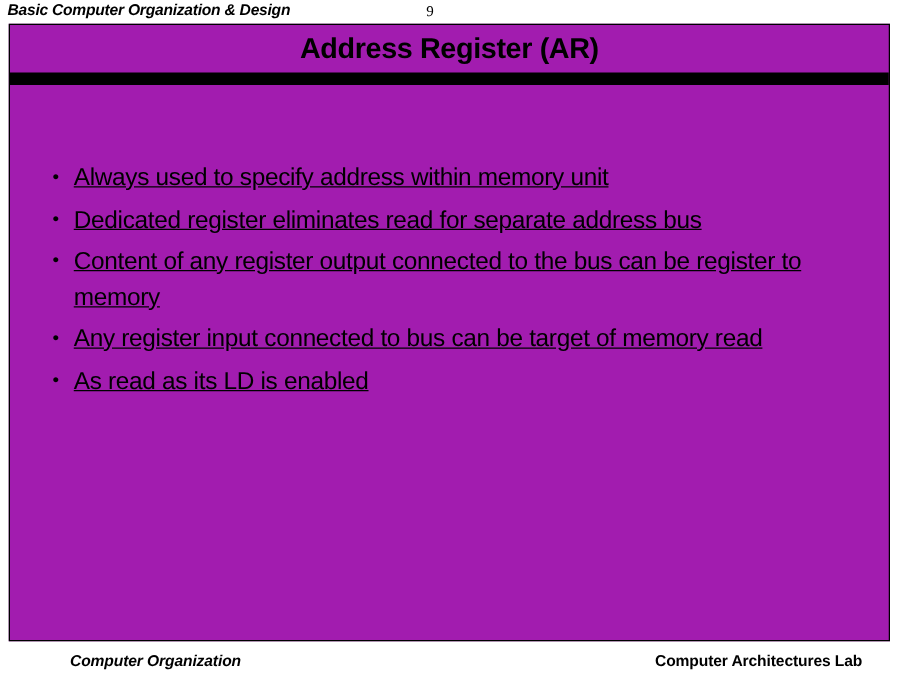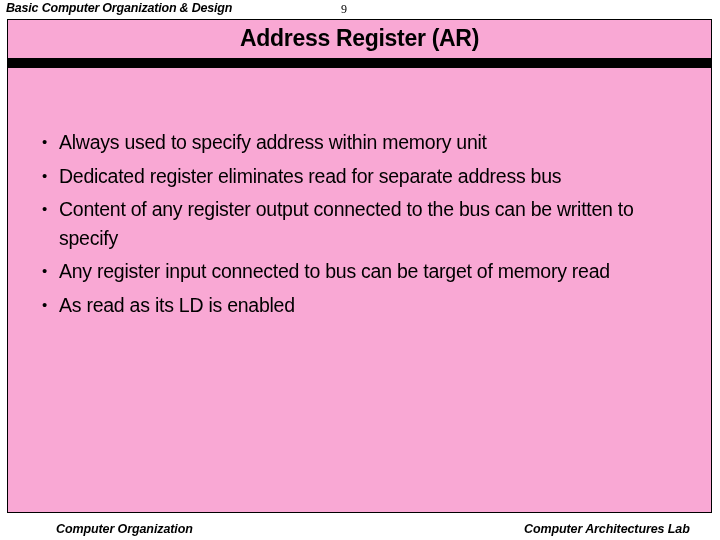--- a/index.html
+++ b/index.html
@@ -54,21 +54,21 @@
 
   
   .content-box {
     position: absolute;
     left: 7px;
     top: 19px;
     width: 705px;
     height: 494px;
     border: 1.5px solid #000000;
     box-sizing: border-box;
-    background: #f9a8d4;
+    background: #a21caf;
   }
 
   .slide-title {
     position: absolute;
     left: 0;
     top: 5px;
     width: 703px;
     text-align: center;
     font-family: "Liberation Sans", sans-serif;
     font-size: 23px;
@@ -103,20 +103,21 @@
   }
   .bullet-item .marker {
     position: absolute;
     left: 6px;
     top: 0;
     font-size: 15px;
     line-height: 28.5px;
   }
   .bullet-text {
     display: block;
+    text-decoration: underline;
   }
   .b-wide { width: 632px; }
   .b-narrow { width: 605px; }
   .b-mid { width: 612px; }
 
   
   .footer-left {
     position: absolute;
     left: 28px;
     top: 522px;
@@ -128,21 +129,20 @@
     white-space: nowrap;
     margin-left: 28px;
   }
   .footer-right {
     position: absolute;
     left: 524px;
     top: 522px;
     font-family: "Liberation Sans", sans-serif;
     font-size: 12.5px;
     font-weight: bold;
-    font-style: italic;
     letter-spacing: -0.1px;
     white-space: nowrap;
     text-align: center;
   }
 </style>
 </head>
 <body>
 
 <div class="slide">
 
@@ -164,21 +164,21 @@
         <span class="bullet-text">Always used to specify address within memory unit</span>
       </div>
 
       <div class="bullet-item b-wide">
         <span class="marker">•</span>
         <span class="bullet-text">Dedicated register eliminates read for separate address bus</span>
       </div>
 
       <div class="bullet-item b-narrow">
         <span class="marker">•</span>
-        <span class="bullet-text">Content of any register output connected to the bus can be written to specify</span>
+        <span class="bullet-text">Content of any register output connected to the bus can be register to memory</span>
       </div>
 
       <div class="bullet-item b-mid">
         <span class="marker">•</span>
         <span class="bullet-text">Any register input connected to bus can be target of memory read</span>
       </div>
 
       <div class="bullet-item b-wide">
         <span class="marker">•</span>
         <span class="bullet-text">As read as its LD is enabled</span>

